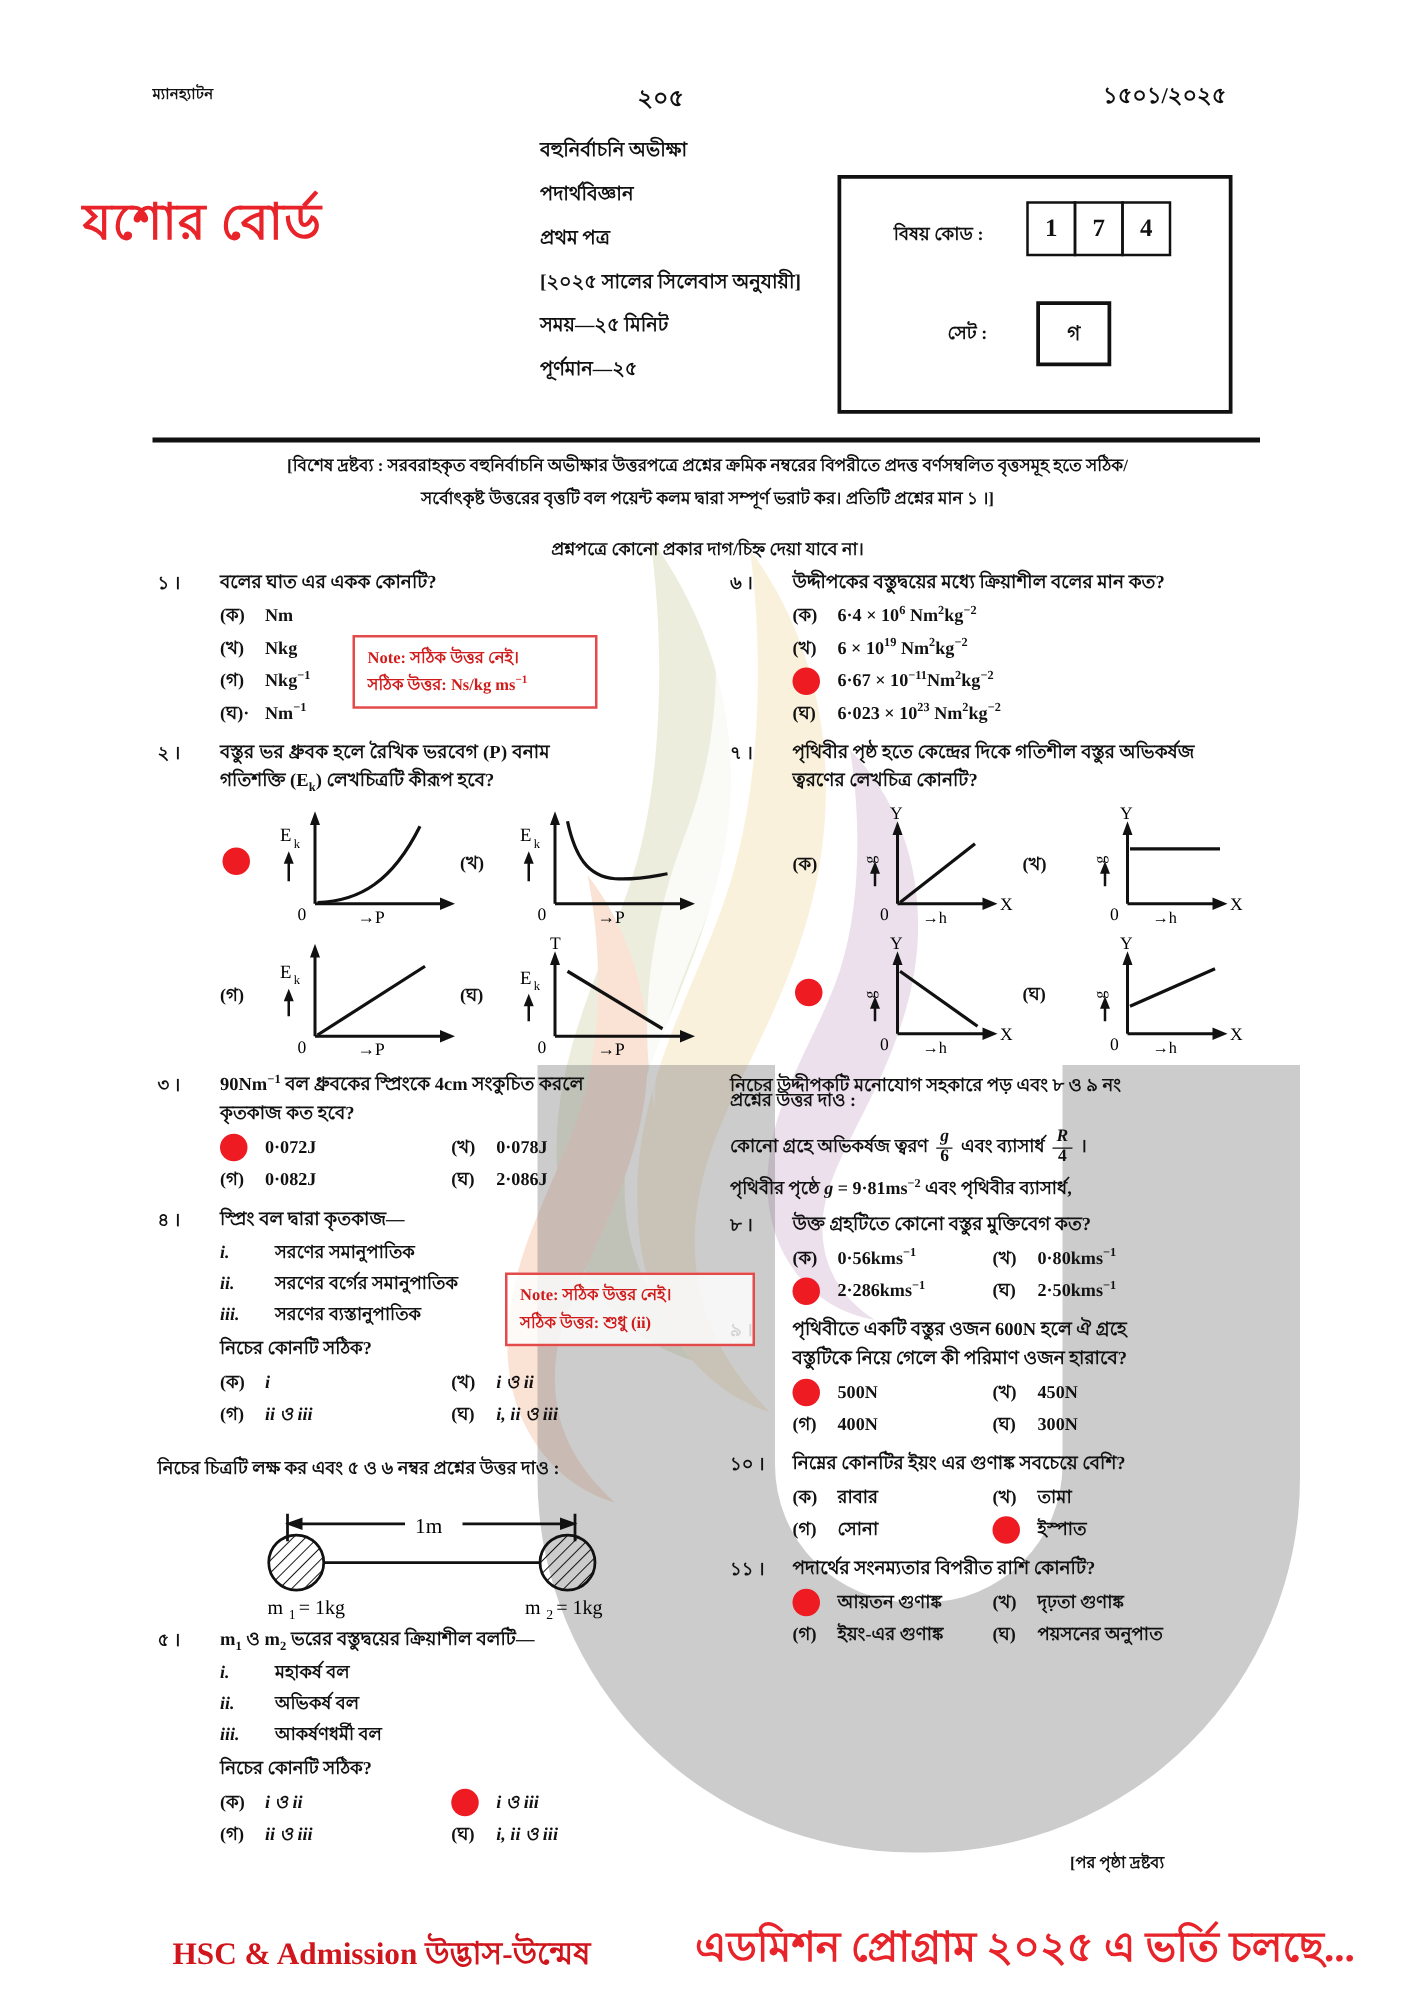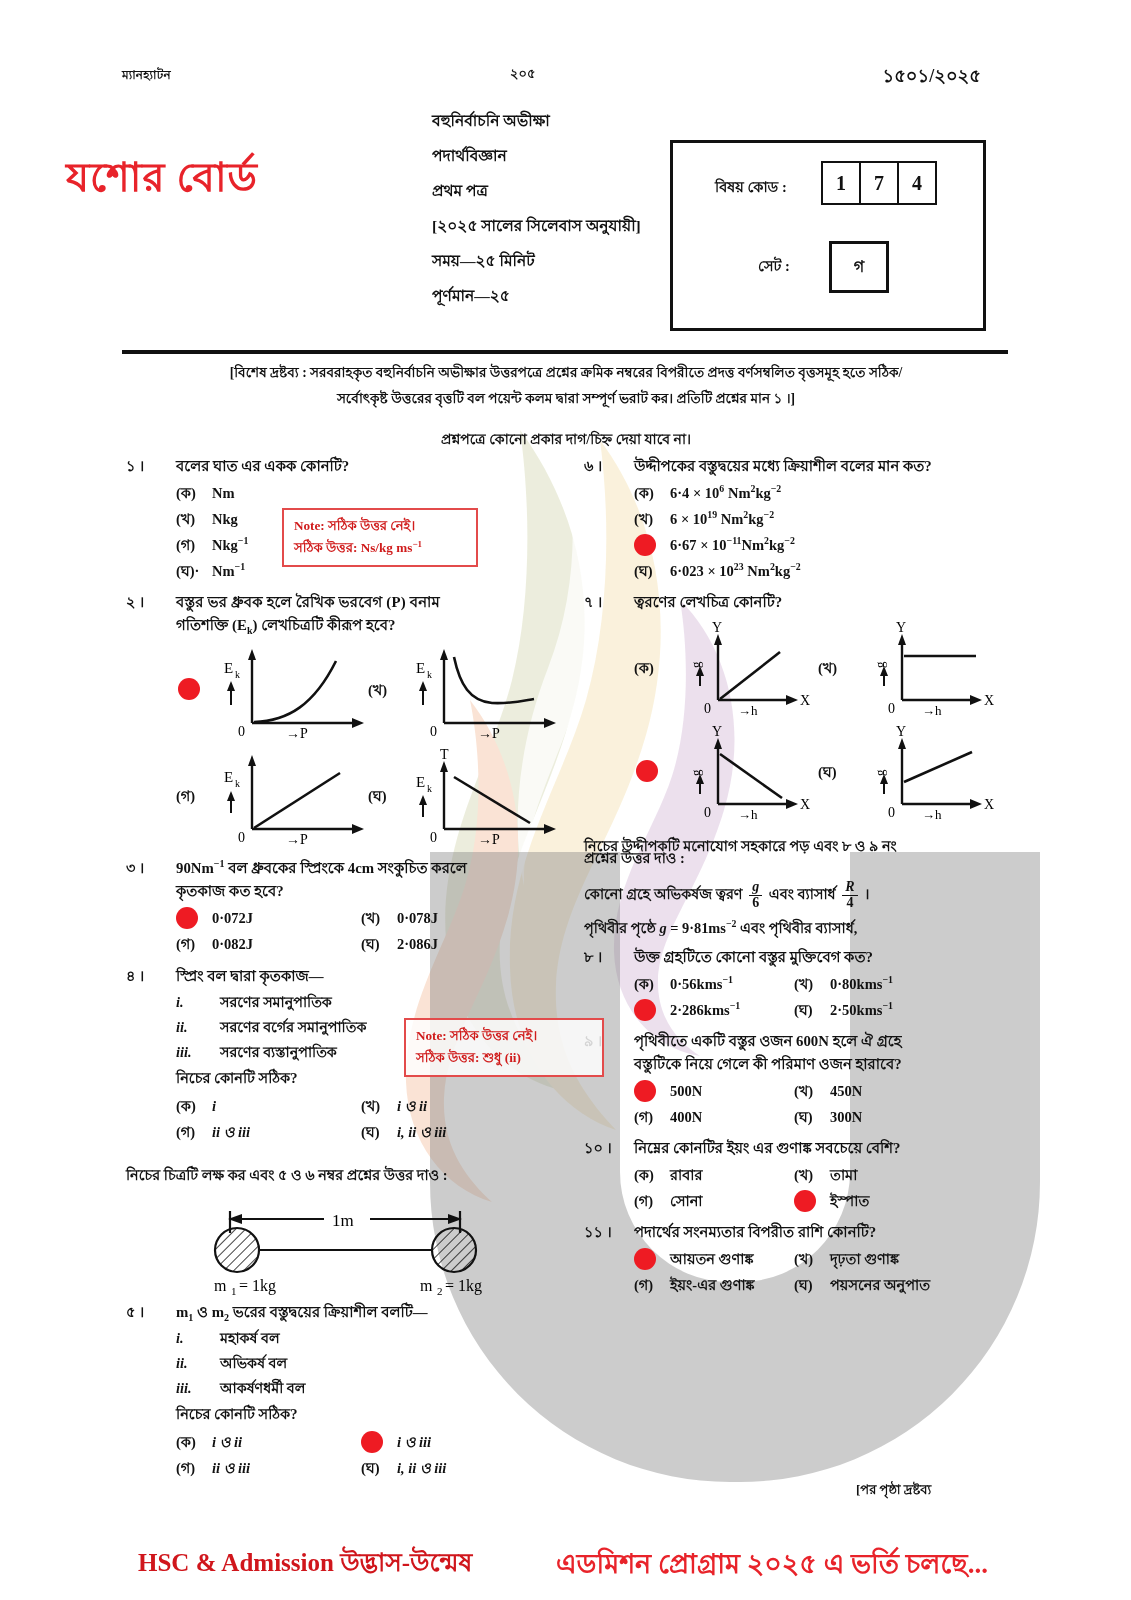--- a/index.html
+++ b/index.html
@@ -10,21 +10,21 @@
     color:#111;
   }
   
   #watermark{position:absolute;inset:0;z-index:0;pointer-events:none;}
   #watermark svg{width:100%;height:100%;display:block;}
   #sheet{position:absolute;inset:0;z-index:2;}
 
   
   .hdr-brand{position:absolute;left:122px;top:66px;font-size:12px;font-weight:700;letter-spacing:.2px;}
   .hdr-board{position:absolute;left:66px;top:146px;font-size:40px;font-weight:700;color:#e8232a;letter-spacing:1px;}
-  .hdr-code{position:absolute;left:510px;top:64px;font-size:13px;font-weight:700;}
+  .hdr-code{position:absolute;left:510px;top:64px;font-size:19px;font-weight:700;}
   .hdr-date{position:absolute;right:150px;top:62px;font-size:18px;font-weight:700;white-space:nowrap;}
   .hdr-lines{position:absolute;left:432px;top:103px;font-size:15.5px;line-height:35px;font-weight:600;}
   .hdr-lines div{white-space:nowrap;}
 
   .codebox{position:absolute;left:670px;top:140px;width:310px;height:185px;
     border:3px solid #111;background:transparent;}
   .codebox .lbl{position:absolute;font-size:14.5px;font-weight:700;white-space:nowrap;}
   .lbl-subject{left:42px;top:33px;}
   .lbl-set{left:85px;top:112px;}
   .digits{position:absolute;left:150px;top:18px;display:flex;}
@@ -97,21 +97,21 @@
   .gsvg{display:block;}
 
   
   .massfig{margin:4px 0 2px 0;display:flex;justify-content:center;}
 
   
   .pageturn{position:absolute;left:856px;top:1480px;font-size:13px;font-weight:700;white-space:nowrap;}
   .foot-l{position:absolute;left:118px;bottom:14px;color:#d0161c;font-weight:700;
      font-size:25px;white-space:nowrap;margin-left:20px;}
   .foot-r{position:absolute;left:556px;bottom:12px;color:#e8232a;font-weight:700;
-     font-size:27px;white-space:nowrap;}
+     font-size:33px;white-space:nowrap;}
 </style>
 </head>
 <body>
 
 <div id="watermark">
   <svg viewBox="0 0 1131 1600" preserveAspectRatio="none">
     <g opacity="0.55">
       <path d="M520 430 C575 505 600 600 575 700 C550 800 505 860 500 940 C496 1010 530 1055 560 1090
                C500 1075 452 1020 446 940 C438 840 492 760 512 680 C532 600 530 500 520 430 Z" fill="#dde0c2"></path>
       <path d="M600 440 C660 520 676 630 646 735 C616 840 560 900 556 985 C553 1055 586 1098 616 1130
@@ -464,20 +464,21 @@
             <span class="oval">6·023 × 10<sup>23</sup> Nm<sup>2</sup>kg<sup>−2</sup></span>
               </div>
             </div>
         </div>
       </div>
     </div>
 
     <div class="q" style="margin-top:4px;">
       <div class="qn">৭ ।</div>
       <div class="qbody">
+        <div class="qtext">পৃথিবীর পৃষ্ঠ হতে কেন্দ্রের দিকে গতিশীল বস্তুর অভিকর্ষজ</div>
         <div class="qtext">ত্বরণের লেখচিত্র কোনটি?</div>
 
         <div class="graphs">
           <div class="grow">
             <div class="gitem">
               <div class="glabel">(ক)</div>
               <svg class="gsvg" width="142" height="98" viewBox="0 0 142 98">
                 <text x="36" y="12" font-size="14" font-family="Liberation Serif, serif">Y</text>
                 <line x1="42" y1="80" x2="42" y2="22" stroke="#111" stroke-width="2.4"></line>
                 <polygon points="42,14 38,25 46,25" fill="#111"></polygon>

